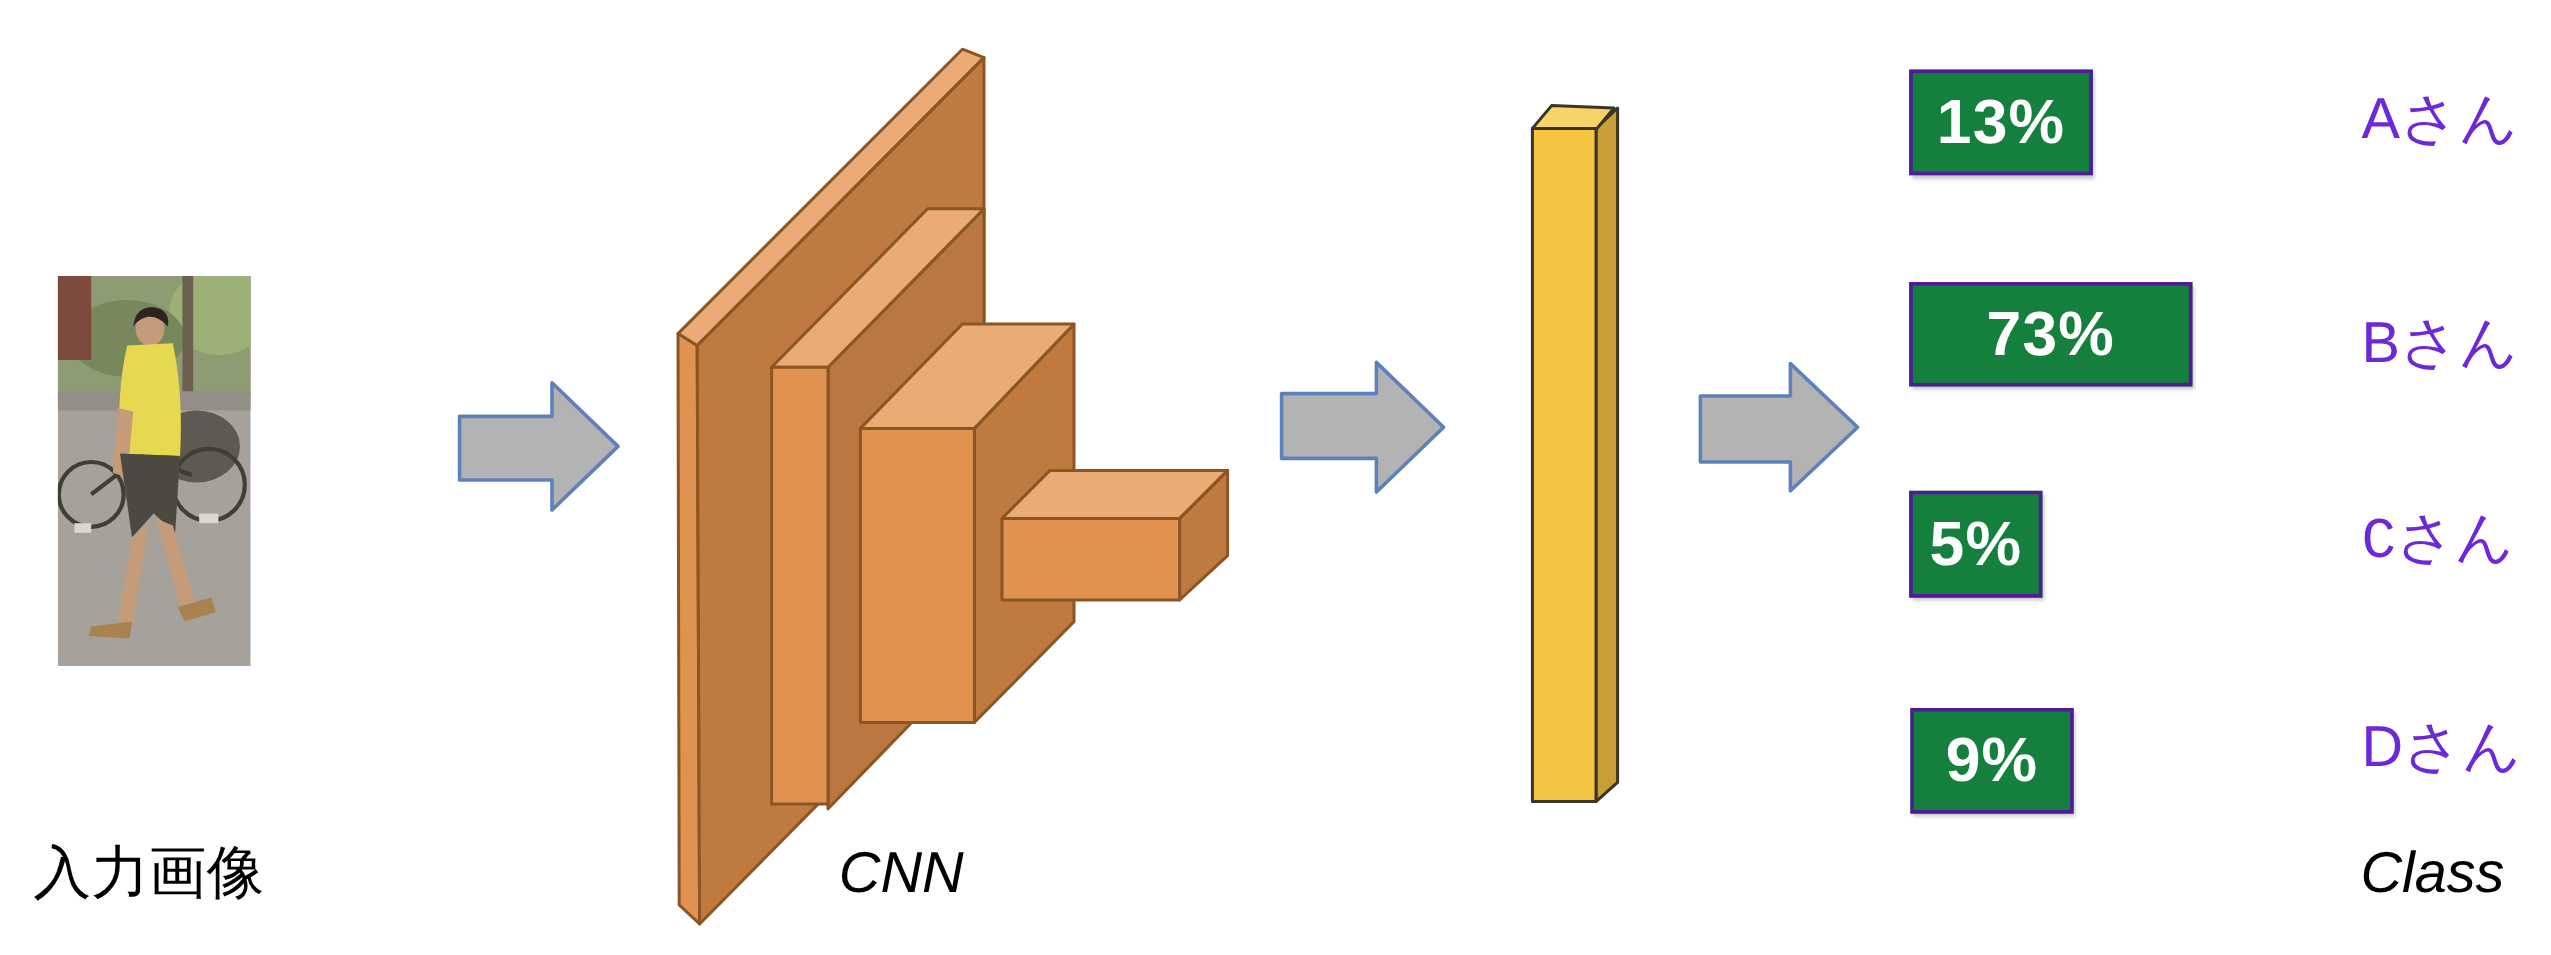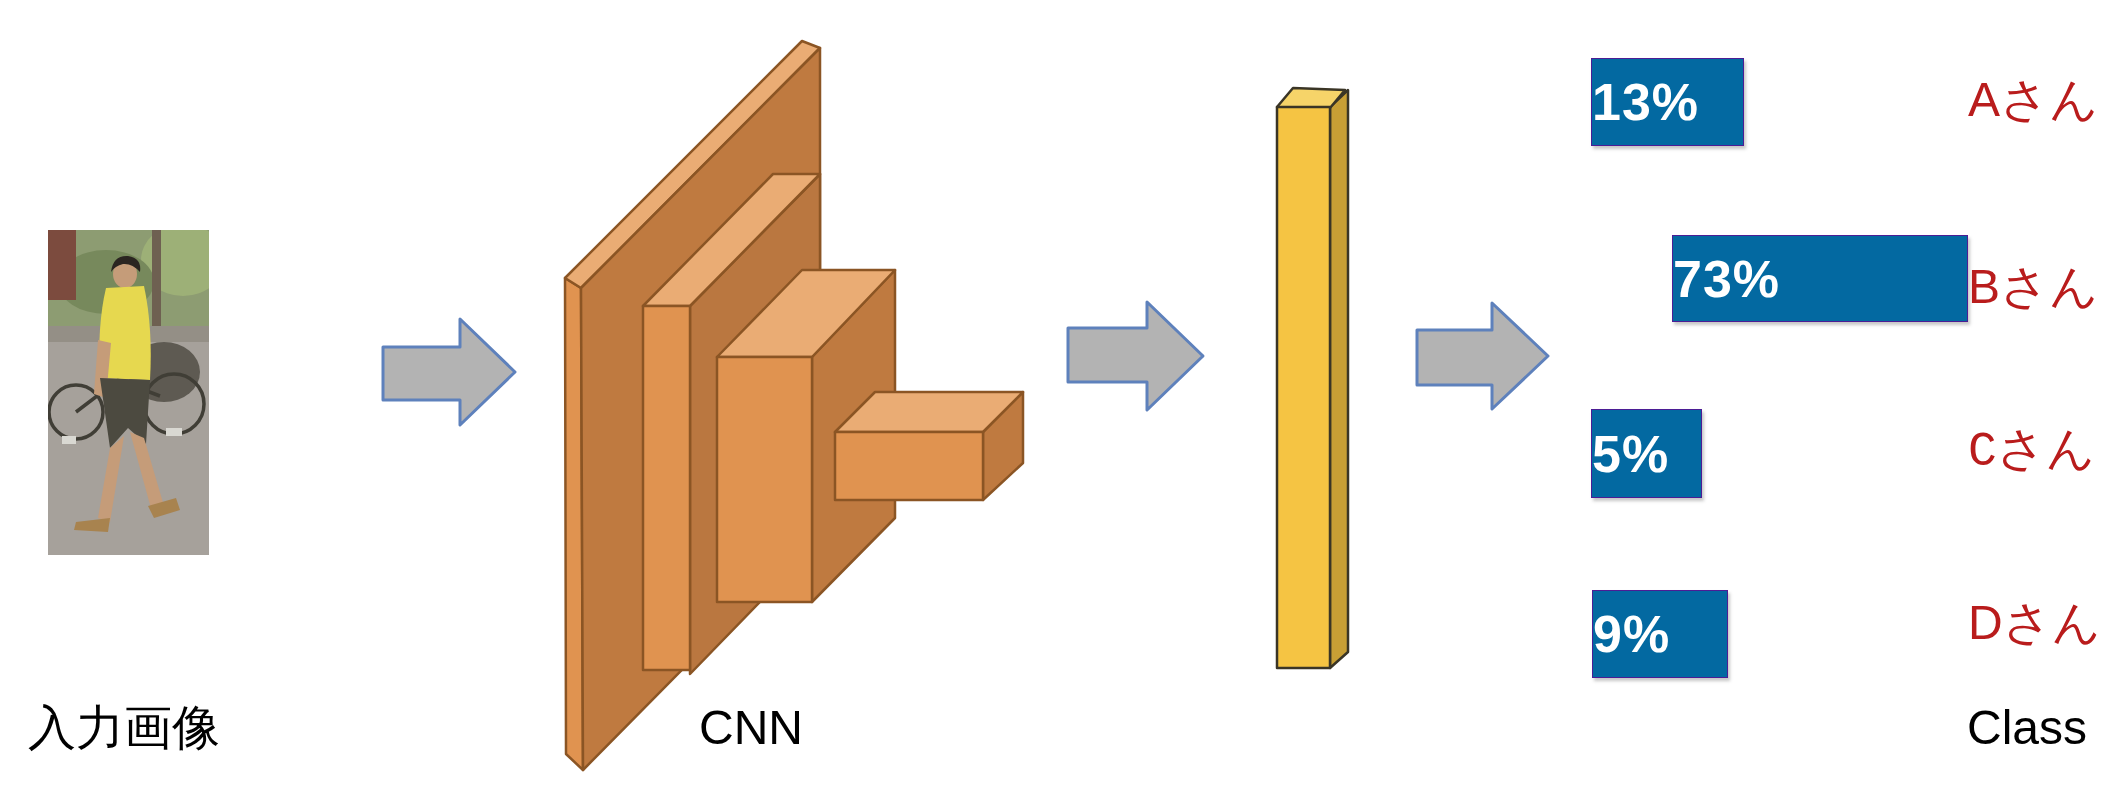--- a/index.html
+++ b/index.html
@@ -7,33 +7,33 @@
        font-family:"Liberation Sans","DejaVu Sans",sans-serif;}
   .canvas{position:relative;width:2126px;height:796px;background:#ffffff;}
 
   .shapes{position:absolute;left:0;top:0;width:2126px;height:796px;}
 
   .photo{position:absolute;left:48px;top:230px;width:161px;height:325px;overflow:hidden;}
   .photo svg{display:block;width:100%;height:100%;}
 
   .stage-label{position:absolute;top:701px;height:54px;line-height:54px;
                font-size:48px;color:#000;white-space:nowrap;}
-  .centered{transform:translateX(-50%);}
+  .centered{transform:translateX(-50%);font-style:italic;}
 
-  .bar{position:absolute;background:#0369a1;border:1px solid #4c1d95;
-       box-sizing:border-box;display:flex;align-items:center;
+  .bar{position:absolute;background:#15803d;border:3px solid #4c1d95;
+       box-sizing:border-box;display:flex;align-items:center;justify-content:center;
        box-shadow:2px 3px 3px rgba(130,130,130,0.45);}
   .bar span{color:#ffffff;font-weight:bold;font-size:52px;letter-spacing:1px;}
   .bar-0{left:1591px;top:58px;width:153px;height:88px;}
-  .bar-1{left:1672px;top:235px;width:296px;height:87px;}
+  .bar-1{left:1591px;top:235px;width:236px;height:87px;}
   .bar-2{left:1591px;top:409px;width:111px;height:89px;}
   .bar-3{left:1592px;top:590px;width:136px;height:88px;}
 
   .class-name{position:absolute;left:1968px;font-size:48px;line-height:50px;
-              color:#b91c1c;white-space:nowrap;}
+              color:#6d28d9;white-space:nowrap;}
   .cn-0{top:75px;} .cn-1{top:262px;} .cn-2{top:427px;font-family:Liberation Mono, monospace;} .cn-3{top:598px;}
 </style>
 </head>
 <body>
 
 <div class="canvas">
 
   <svg class="shapes" viewBox="0 0 2126 796" xmlns="http://www.w3.org/2000/svg">
 
     <g fill="#B3B3B3" stroke="#5E81BC" stroke-width="3" stroke-linejoin="round">

